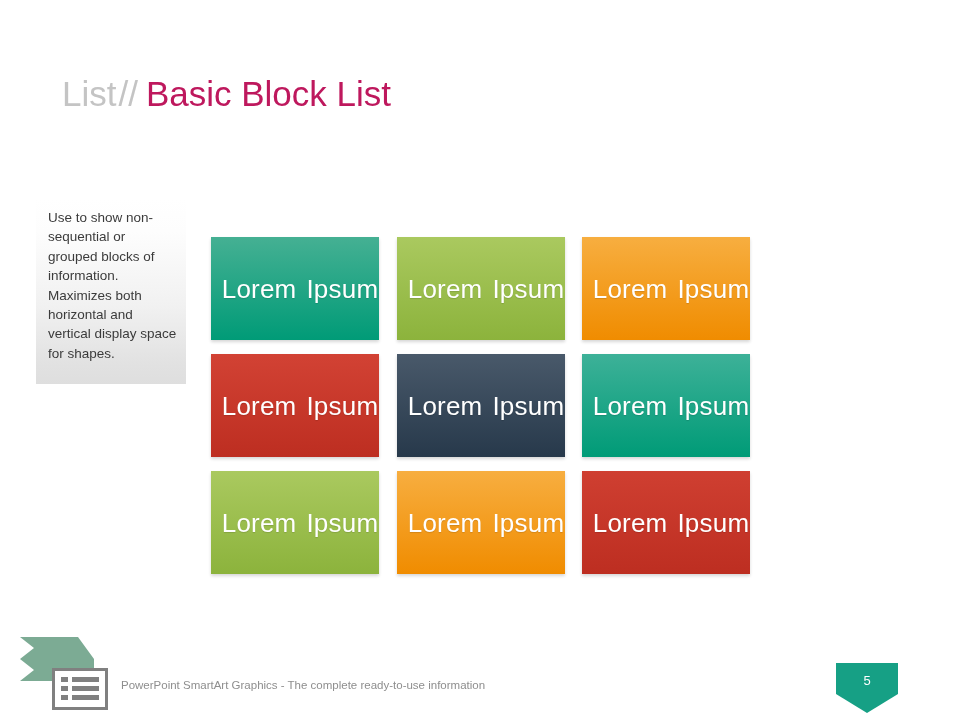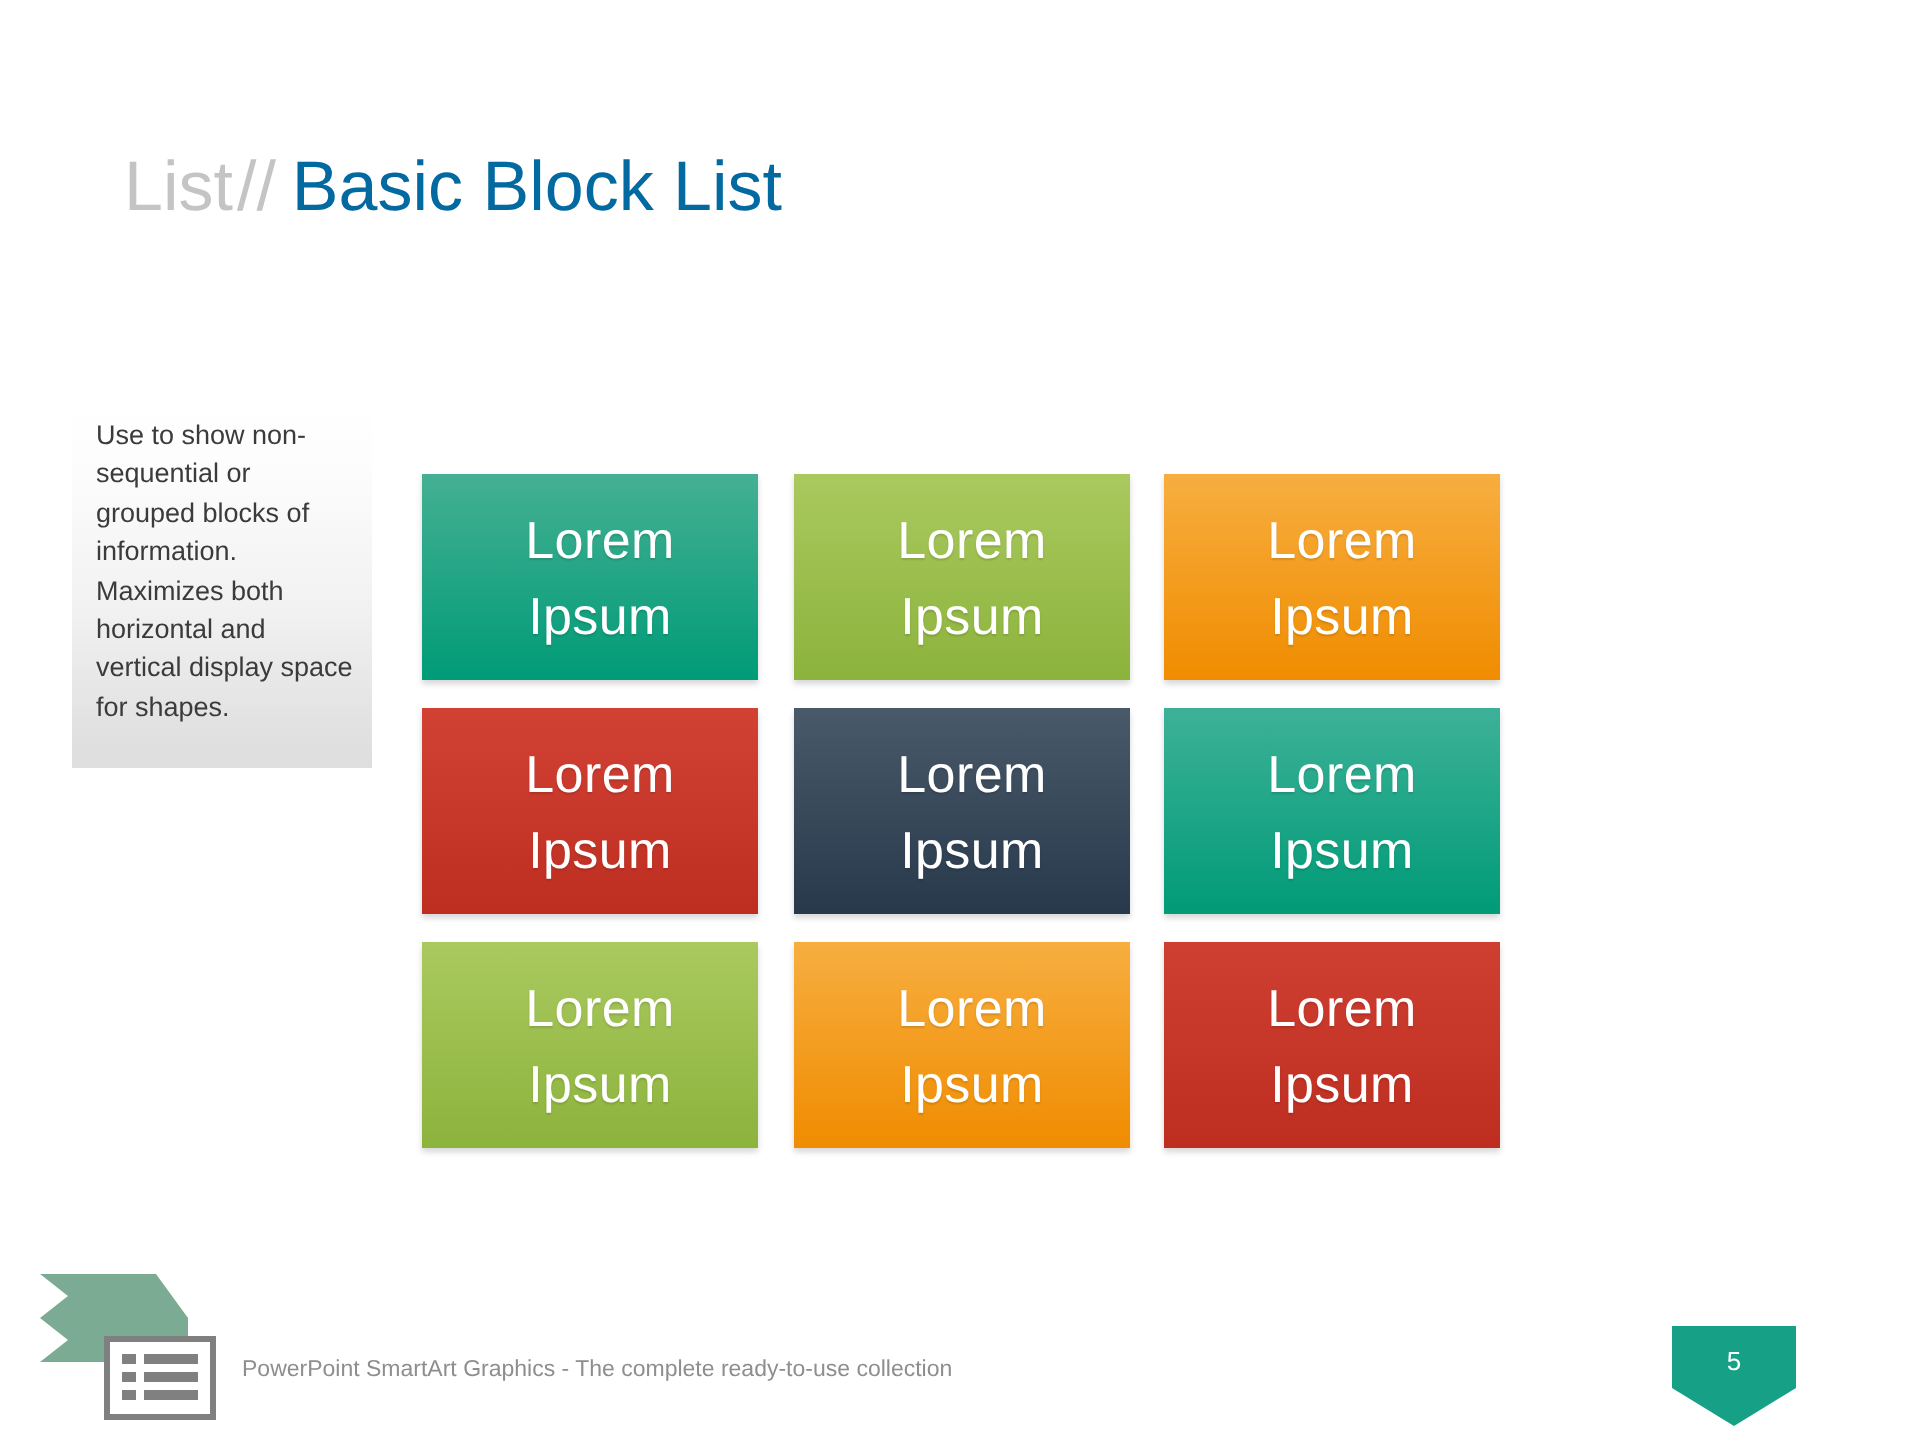--- a/index.html
+++ b/index.html
@@ -27,21 +27,21 @@
     white-space: nowrap;
   }
   .title-pre {
     color: #c4c4c4;
   }
   .title-sep {
     color: #c4c4c4;
     padding: 0 2px;
   }
   .title-main {
-    color: #0369a1;
+    color: #be185d;
     padding-left: 6px;
   }
 
   
   .desc-panel {
     position: absolute;
     left: 36px;
     top: 198px;
     width: 150px;
     height: 186px;
@@ -64,21 +64,21 @@
     width: 540px;
     height: 338px;
   }
   .block {
     position: absolute;
     width: 168px;
     height: 103px;
     box-sizing: border-box;
     color: #ffffff;
     display: flex;
-    flex-direction: column;
+    flex-direction: row;
     align-items: center;
     justify-content: center;
     box-shadow: 0 2px 3px rgba(0,0,0,0.16);
   }
   .block .line {
     font-size: 26px;
     line-height: 38px;
     font-weight: 400;
     letter-spacing: 0.2px;
     text-shadow: 0 1px 1px rgba(0,0,0,0.13);
@@ -218,15 +218,15 @@
   <div class="li-row">
     <span class="li-bullet" style="background: rgb(128, 128, 128);"></span>
     <span class="li-line" style="background: rgb(128, 128, 128);"></span>
   </div>
   <div class="li-row">
     <span class="li-bullet" style="background: rgb(128, 128, 128);"></span>
     <span class="li-line" style="background: rgb(128, 128, 128);"></span>
   </div>
 </div>
 
-<div class="footer-text">PowerPoint SmartArt Graphics - The complete ready-to-use collection</div>
+<div class="footer-text">PowerPoint SmartArt Graphics - The complete ready-to-use information</div>
 
 <div class="page-badge" style="background: rgb(22, 160, 133);">5</div>
 
 </body></html>

